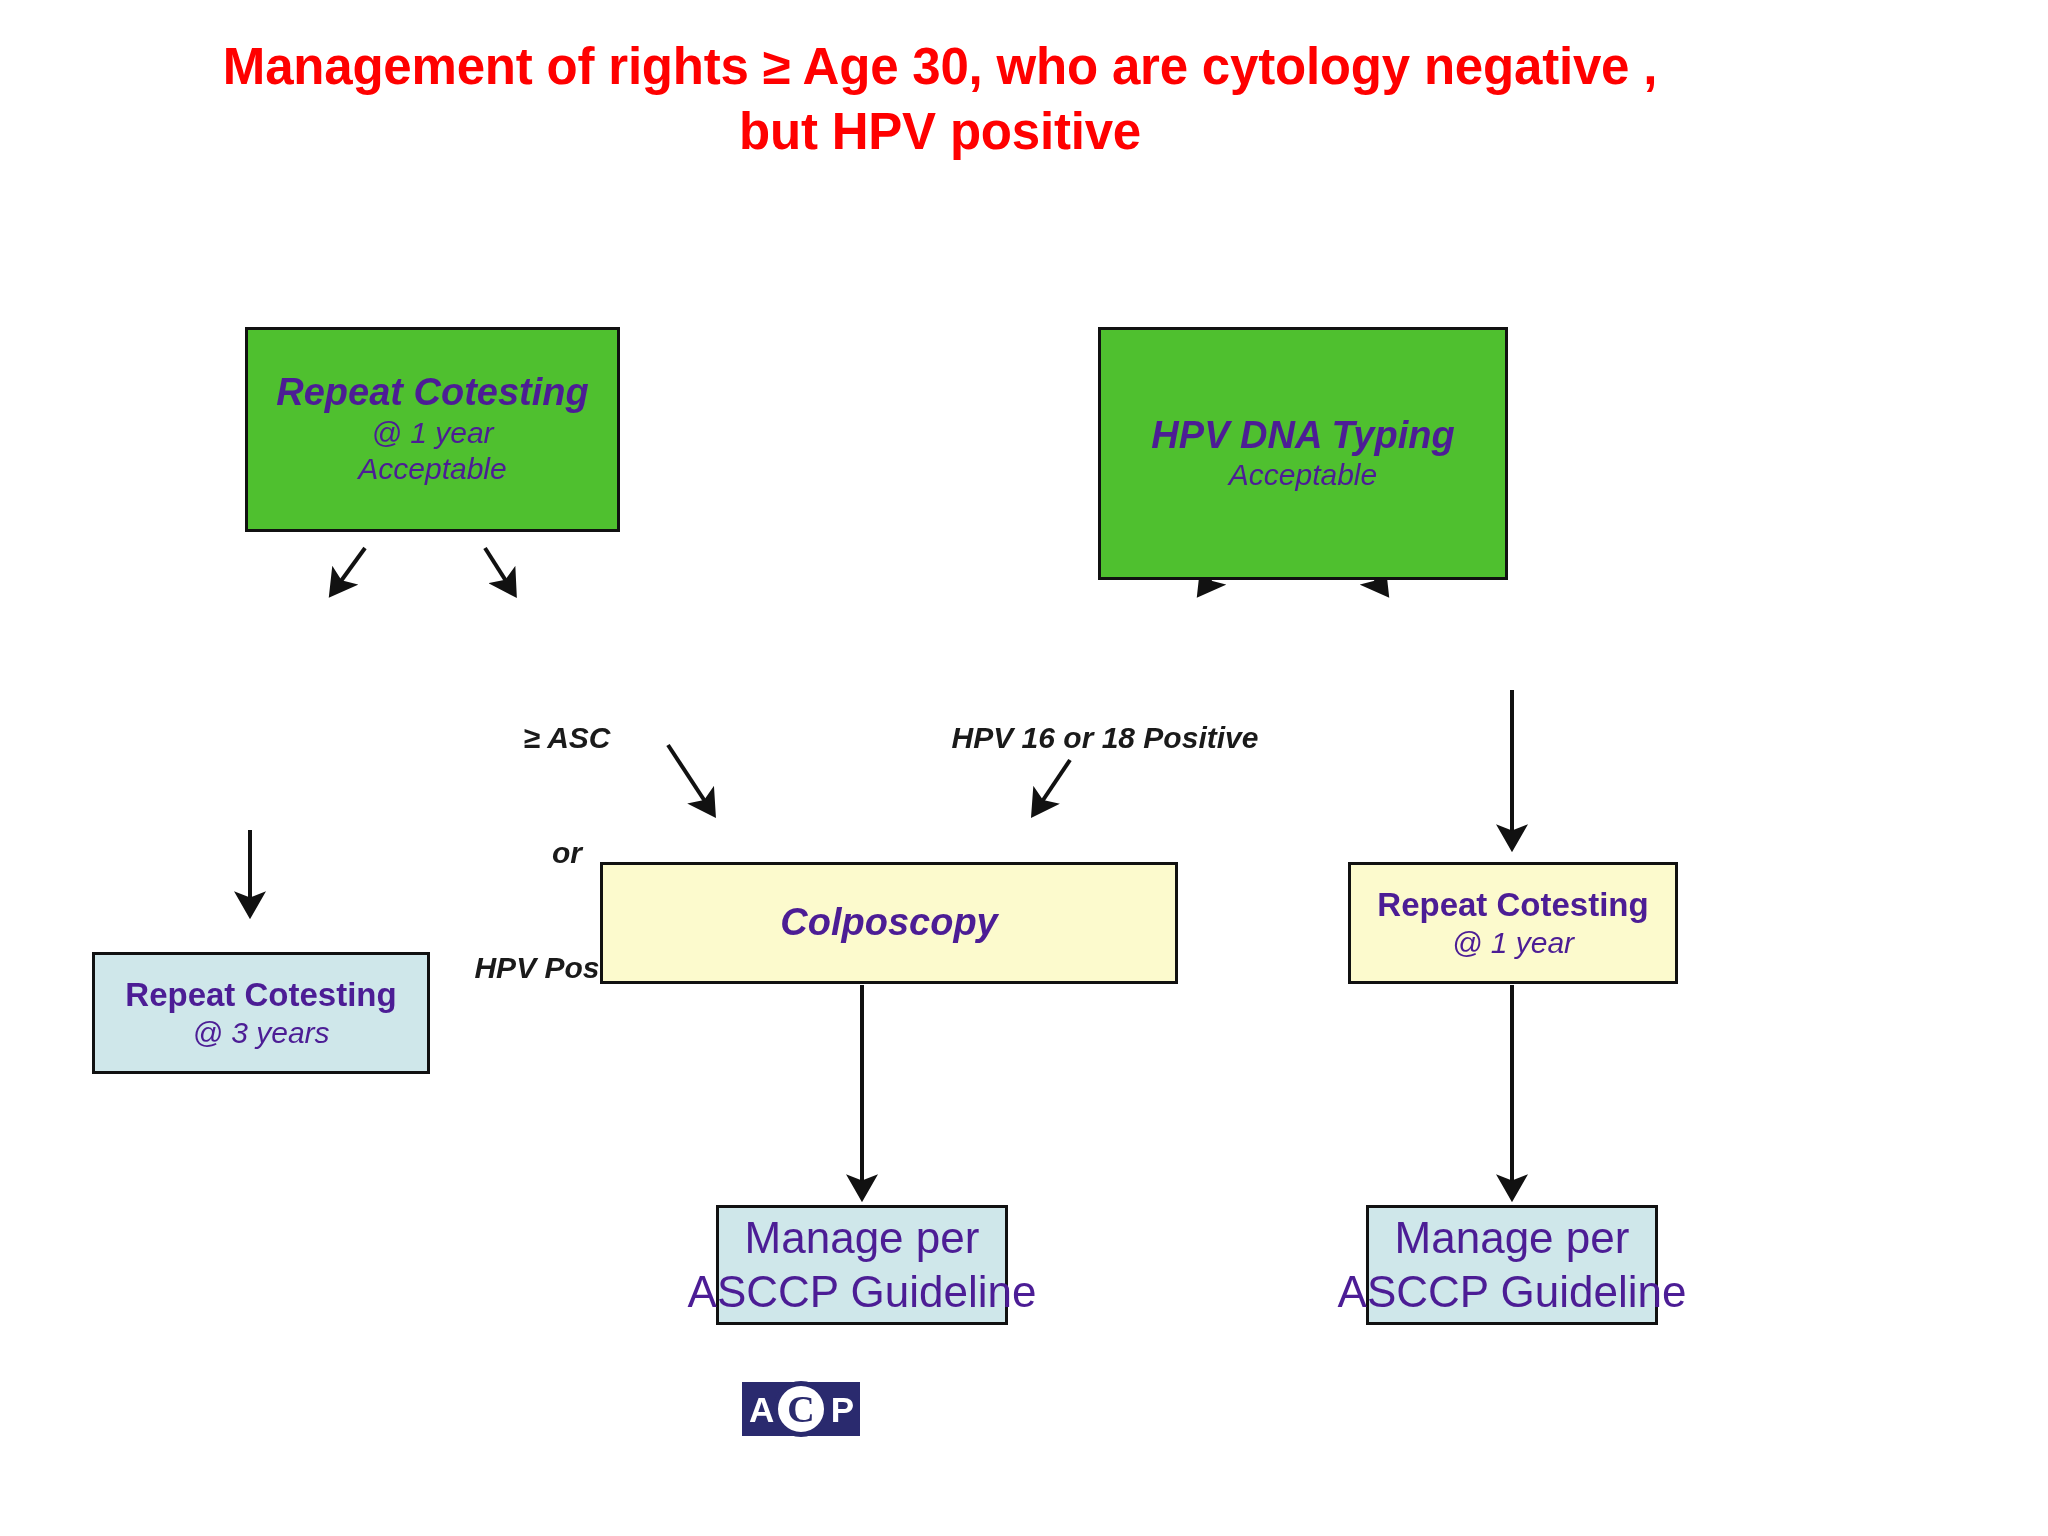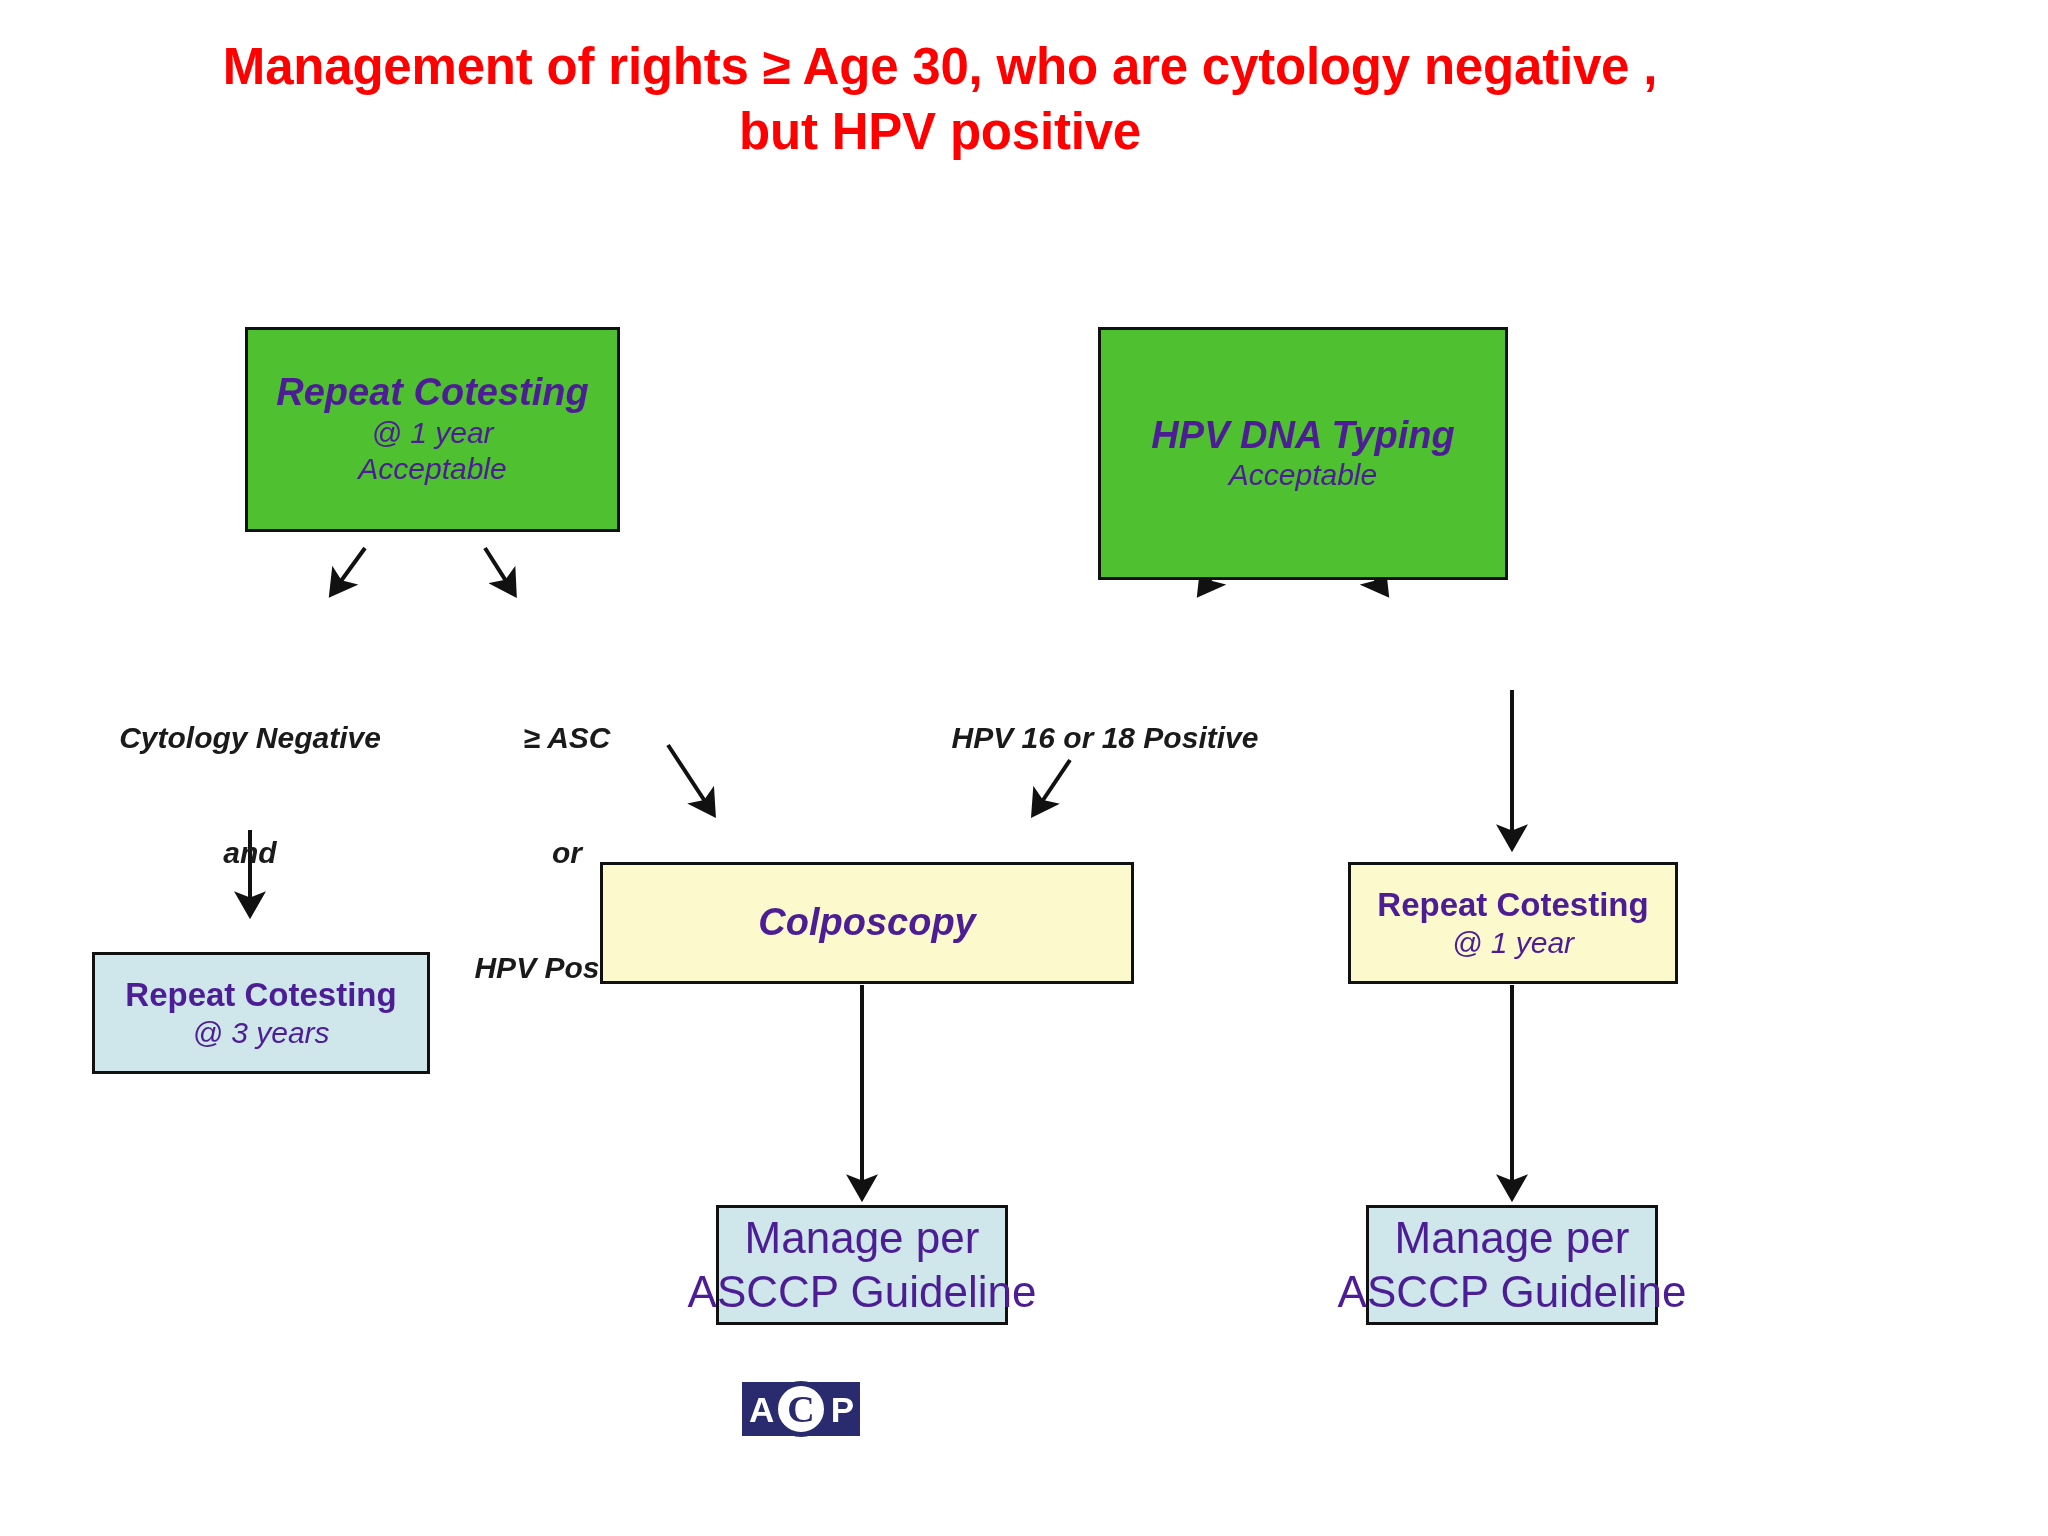--- a/index.html
+++ b/index.html
@@ -208,43 +208,38 @@
     <span class="ln big">Repeat Cotesting</span>
     <span class="ln med">@ 1 year</span>
     <span class="ln med">Acceptable</span>
   </div>
 
   <div class="node green" style="left:1098px; top:327px; width:410px; height:253px;">
     <span class="ln big">HPV DNA Typing</span>
     <span class="ln med">Acceptable</span>
   </div>
 
-  <div class="edgelabel" style="left:100px; top:642px; width:300px;">
-    <span class="ln">Cytology Negative</span>
-    <span class="ln">and</span>
-    <span class="ln">HPV Negative</span>
-  </div>
 
   <div class="edgelabel" style="left:452px; top:642px; width:230px;">
     <span class="ln">≥ ASC</span>
     <span class="ln">or</span>
     <span class="ln">HPV Positive</span>
   </div>
 
   <div class="edgelabel" style="left:940px; top:642px; width:330px;">
     <span class="ln">HPV 16 or 18 Positive</span>
   </div>
 
 
   <div class="node blue" style="left:92px; top:952px; width:338px; height:122px;">
     <span class="ln plainbold">Repeat Cotesting</span>
     <span class="ln med">@ 3 years</span>
   </div>
 
-  <div class="node cream" style="left:600px; top:862px; width:534px; height:122px;">
+  <div class="node cream" style="left:600px; top:862px; width:578px; height:122px;">
     <span class="ln bigplain" style="font-style:italic;">Colposcopy</span>
   </div>
 
   <div class="node cream" style="left:1348px; top:862px; width:330px; height:122px;">
     <span class="ln plainbold">Repeat Cotesting</span>
     <span class="ln med">@ 1 year</span>
   </div>
 
   <div class="node blue" style="left:716px; top:1205px; width:292px; height:120px;">
     <span class="ln plain">Manage per</span>

